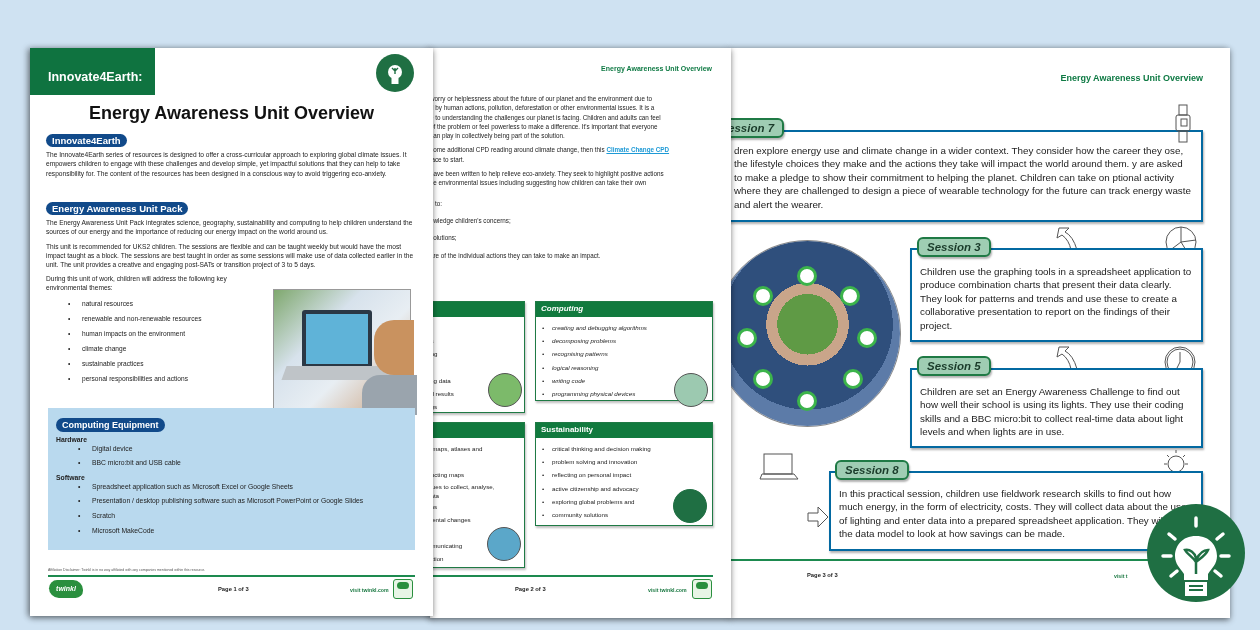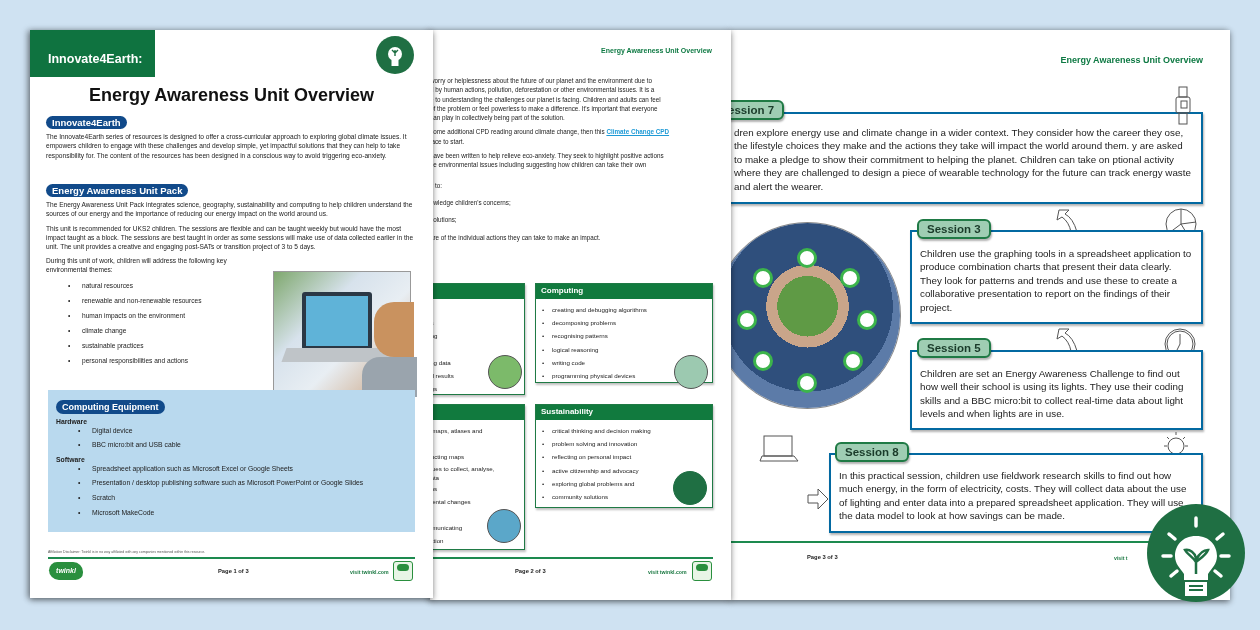--- a/index.html
+++ b/index.html
@@ -1,19 +1,19 @@
 <!DOCTYPE html>
 <html><head>
 <meta charset="utf-8">
 <style>
   * { box-sizing: border-box; margin: 0; padding: 0; }
   html, body { width: 1260px; height: 630px; overflow: hidden; }
   body { background: #cfe2f2; font-family: "Liberation Sans", sans-serif; color: #222; position: relative; }
 
-  .page { position: absolute; background: #fff; overflow: hidden; box-shadow: 0 2px 6px rgba(0,0,0,0.45), -3px 0 6px rgba(0,0,0,0.25); }
+  .page { position: absolute; background: #fff; overflow: hidden; box-shadow: 0 2px 6px rgba(0,0,0,0.45), -3px 0 6px rgba(0,0,0,0.25); margin-top: 18px; }
   #page3 { left: 730px; top: 30px; width: 500px; height: 570px; z-index: 1; }
   #page2 { left: 430px; top: 30px; width: 301px; height: 570px; z-index: 2; }
   #page1 { left: 30px; top: 30px; width: 403px; height: 568px; z-index: 3; }
 
   
   .p1-banner { position: absolute; left: 0; top: 0; width: 125px; height: 47px; background: #0f7340; color: #fff; font-weight: bold; font-size: 12.5px; padding: 22px 0 0 18px; }
   .p1-logo { position: absolute; left: 346px; top: 6px; width: 38px; height: 38px; border-radius: 50%; background: #1f6f43; }
   .p1-title { position: absolute; left: 0; width: 403px; top: 55px; text-align: center; font-size: 18px; font-weight: bold; color: #111; }
   .pill { display: inline-block; background: #114a8a; color: #fff; font-weight: bold; font-size: 9.5px; padding: 2px 6px; border-radius: 9px; }
   .p1-sec { position: absolute; left: 16px; width: 372px; font-size: 6.6px; line-height: 9.2px; color: #222; }
@@ -49,21 +49,21 @@
   .skill-box ul { list-style: none; padding: 4px 6px; }
   .skill-box li { font-size: 6.2px; line-height: 13.2px; position: relative; padding-left: 10px; white-space: nowrap; }
   .skill-box li::before { content: "•"; position: absolute; left: 0; }
   .skill-box.left li { padding-left: 0; }
   .skill-box.left li::before { content: none; }
   .skill-icon { position: absolute; width: 34px; height: 34px; border-radius: 50%; border: 1.5px solid #555; }
 
   
   .p3-header { position: absolute; right: 27px; top: 25px; font-size: 9px; font-weight: bold; color: #0f7a44; }
   .sess-box { position: absolute; border: 2px solid #0369a1; background: #fff; box-shadow: 1px 2px 2px rgba(0,0,0,0.3); font-size: 9.8px; line-height: 13.4px; color: #222; padding: 6px 8px; }
-  .sess-tab { position: absolute; background: #9fcdb3; border: 2px solid #1f7a45; border-radius: 6px; font-weight: bold; font-size: 11.5px; color: #1a3b2a; padding: 2px 8px; box-shadow: 1px 2px 2px rgba(0,0,0,0.3); z-index: 2; }
+  .sess-tab { position: absolute; background: #9fcdb3; border: 2px solid #1f7a45; border-radius: 6px; font-weight: bold; font-size: 11.5px; color: #1a3b2a; padding: 2px 8px; box-shadow: 1px 2px 2px rgba(0,0,0,0.3); z-index: 2; font-style: italic; }
   .globe-photo { position: absolute; left: -15px; top: 193px; width: 185px; height: 185px; border-radius: 50%; background: radial-gradient(circle at 50% 45%, #5f9a45 0 22%, #c9a58a 22% 30%, #2f4f7c 30% 62%, #5c7ba8 62% 100%); box-shadow: 0 0 0 1px #888; overflow: hidden; }
   .globe-photo .orb { position: absolute; width: 20px; height: 20px; border-radius: 50%; background: #fff; border: 3px solid #3cb44b; }
   .deco-icon { position: absolute; stroke: #555; fill: none; }
 
   .bulb-badge { position: absolute; left: 1147px; top: 504px; width: 98px; height: 98px; border-radius: 50%; background: #1f6f43; z-index: 10; }
 </style>
 </head>
 <body>
 
 <div class="page" id="page3">
@@ -165,21 +165,21 @@
       <li>ns</li>
       <li>ring</li>
       <li>&nbsp;</li>
       <li>ting data</li>
       <li>nd results</li>
       <li>ngs</li>
     </ul>
     <div class="skill-icon" style="left:67px; top:71px; background:#7cba6a;"></div>
   </div>
 
-  <div class="skill-box" style="left:105px; top:253px; width:178px; height:100px;">
+  <div class="skill-box" style="left:105px; top:253px; width:178px; height:100px;font-style:italic;">
     <div class="hdr">Computing</div>
     <ul>
       <li>creating and debugging algorithms</li>
       <li>decomposing problems</li>
       <li>recognising patterns</li>
       <li>logical reasoning</li>
       <li>writing code</li>
       <li>programming physical devices</li>
     </ul>
     <div class="skill-icon" style="left:138px; top:71px; background:#9cc9b0;"></div>

